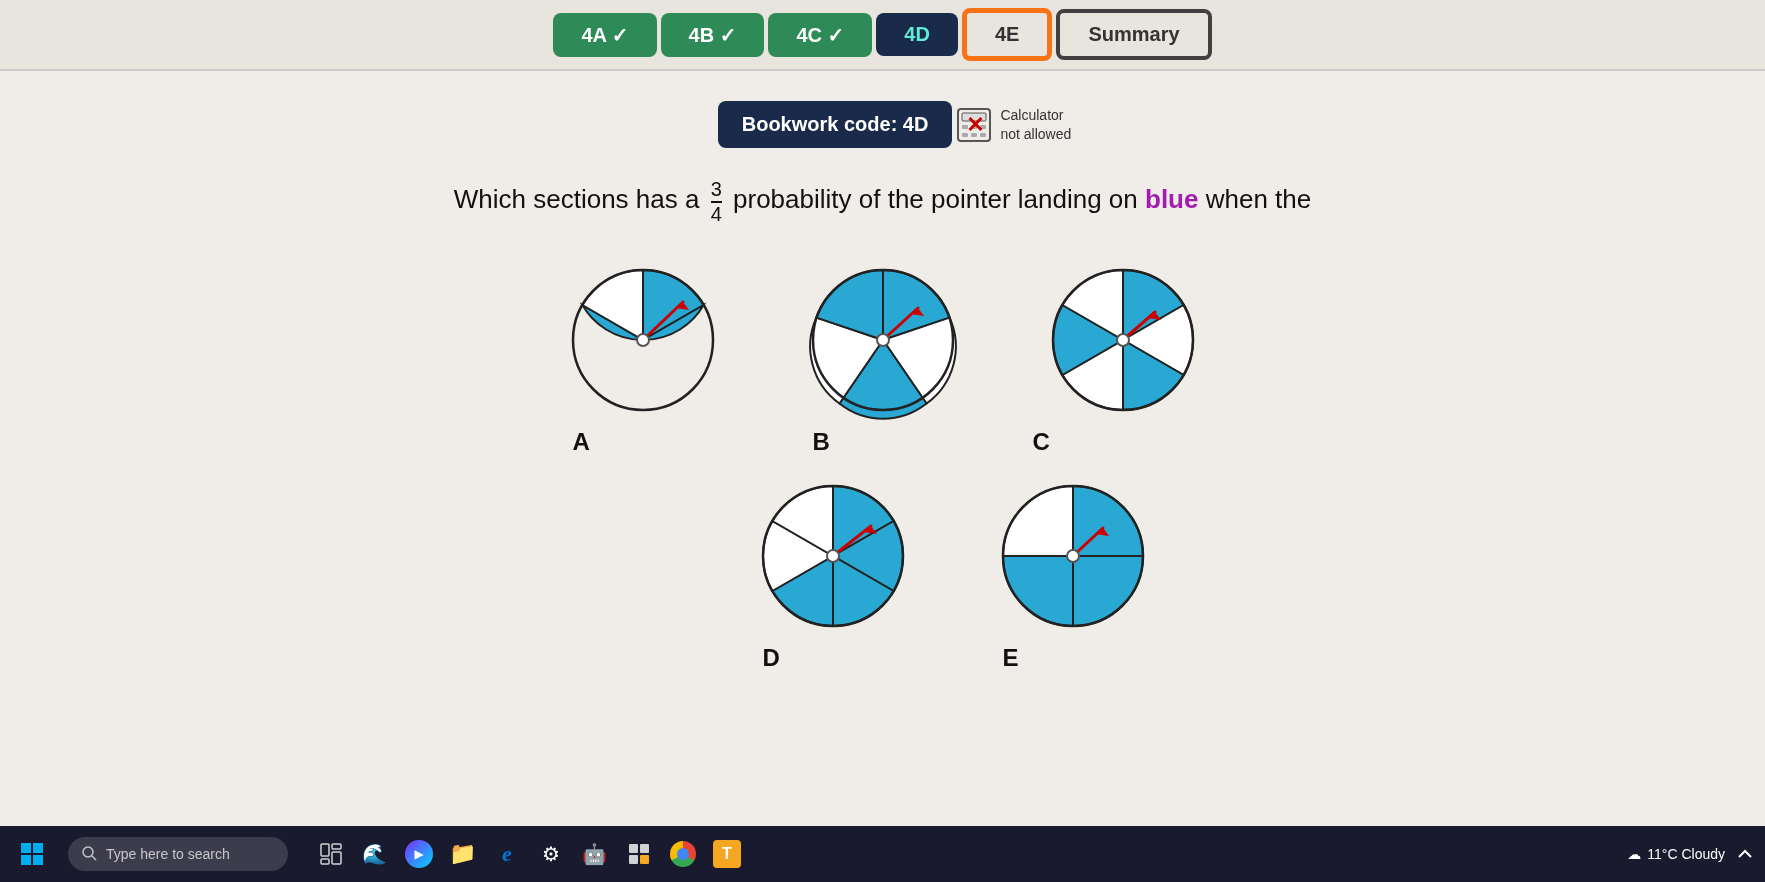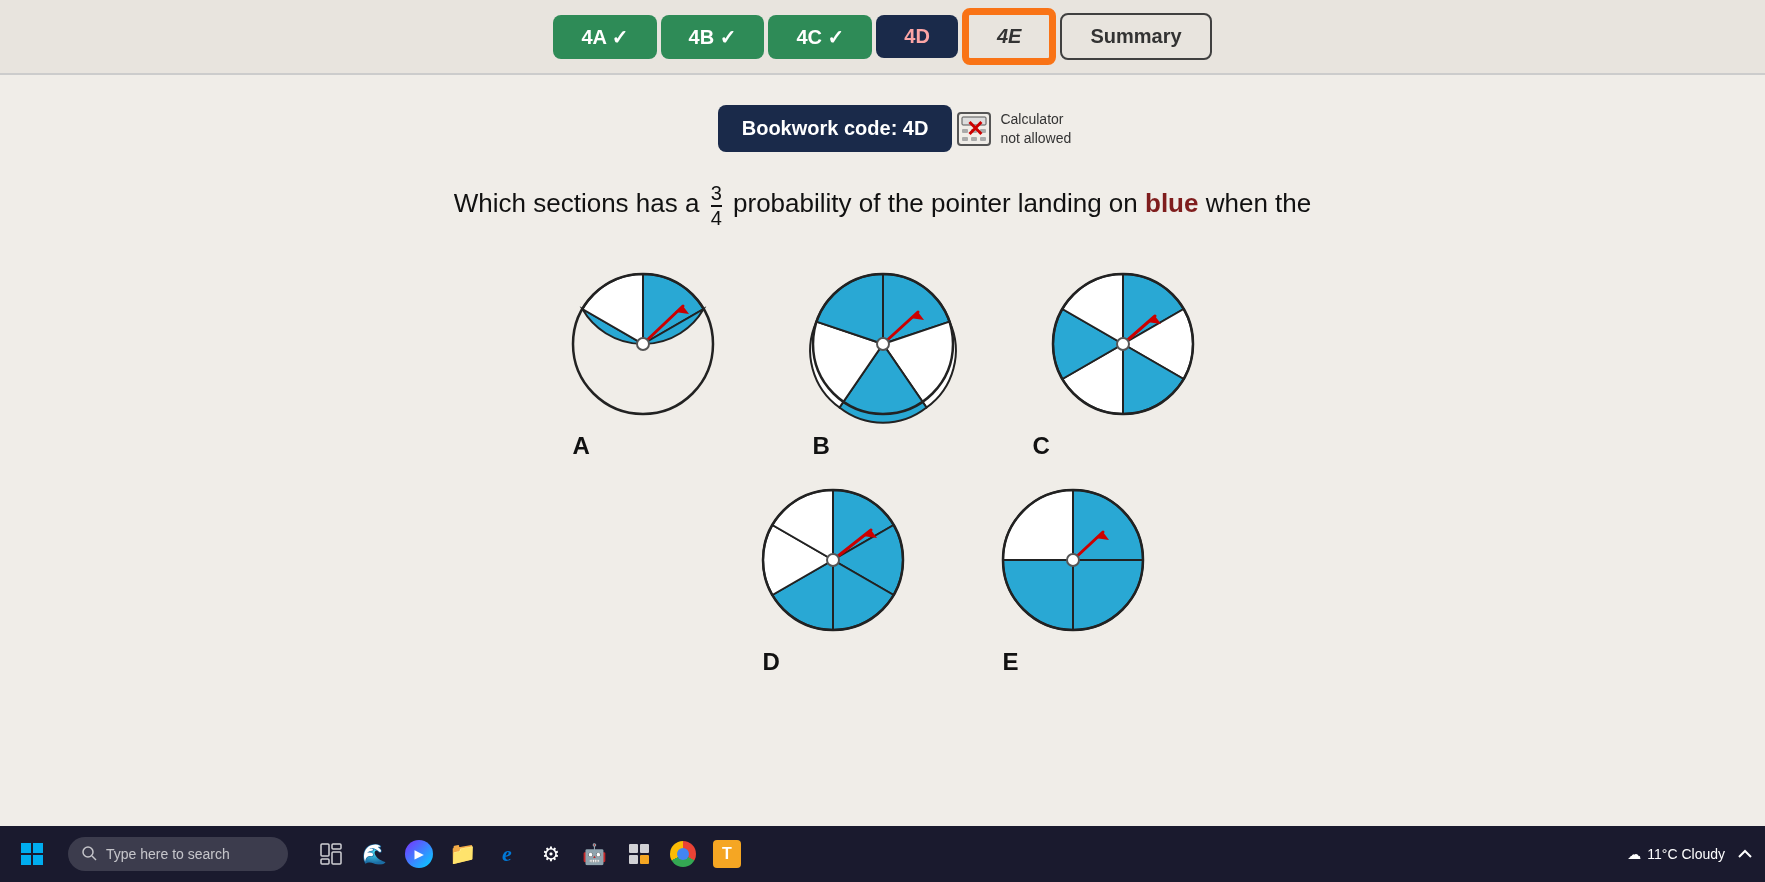--- a/index.html
+++ b/index.html
@@ -29,32 +29,31 @@
       font-weight: bold;
       cursor: pointer;
       border: none;
     }
     .nav-tab-completed {
       background: #2e8b57;
       color: white;
     }
     .nav-tab-active {
       background: #1a2a4a;
-      color: #fca5a5;
+      color: #5eead4;
     }
     .nav-tab-inactive {
       background: transparent;
       color: #333;
-      border: 7px solid #f97316;
-      font-style: italic;
+      border: 5px solid #f97316;
     }
     .nav-tab-summary {
       background: transparent;
       color: #333;
-      border: 2px solid #404040;
+      border: 4px solid #404040;
     }
 
     
     .main-content {
       display: flex;
       flex-direction: column;
       align-items: center;
       padding-top: 30px;
     }
 
@@ -111,21 +110,21 @@
     .fraction-num {
       border-bottom: 2px solid #111;
       padding-bottom: 1px;
       font-size: 20px;
     }
     .fraction-den {
       font-size: 20px;
     }
     .bold-blue {
       font-weight: bold;
-      color: #7f1d1d;
+      color: #a21caf;
     }
 
     
     .spinners-container {
       display: flex;
       flex-direction: column;
       align-items: center;
       gap: 20px;
       margin-top: 20px;
     }

